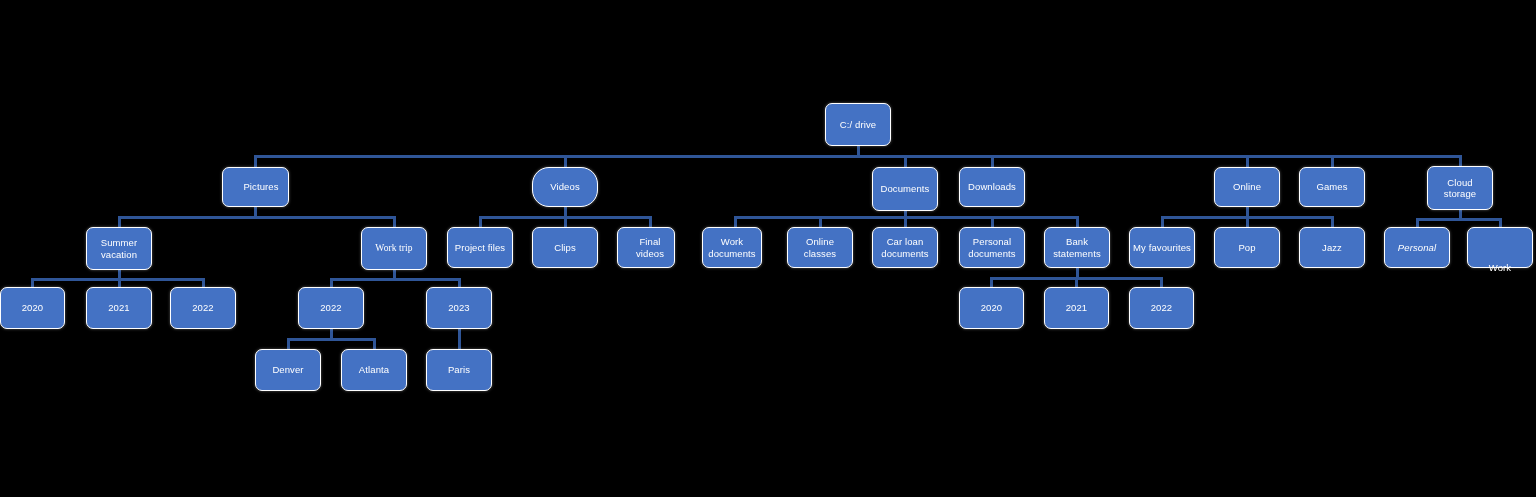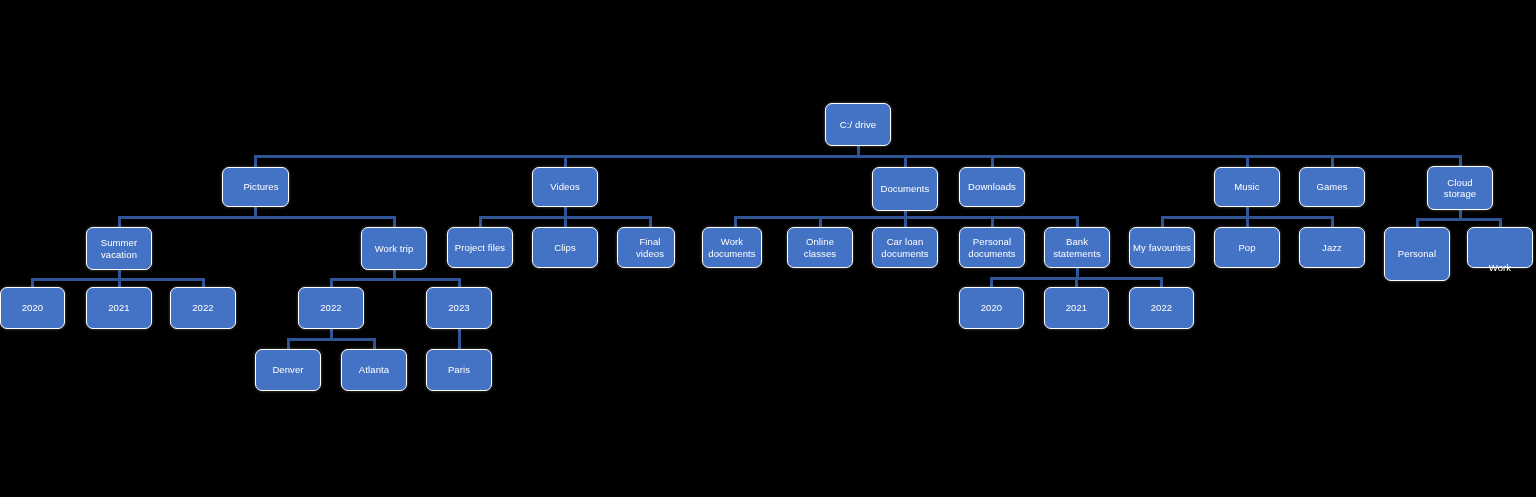--- a/index.html
+++ b/index.html
@@ -97,42 +97,42 @@
     <div class="connector" style="left: 286.5px; top: 338px; width: 3px; height: 12px; background: rgb(47, 85, 151);"></div>
     <div class="connector" style="left: 372.5px; top: 338px; width: 3px; height: 12px; background: rgb(47, 85, 151);"></div>
     <div class="connector" style="left: 457.5px; top: 328px; width: 3px; height: 13px; background: rgb(47, 85, 151);"></div>
     <div class="connector" style="left: 457.5px; top: 338px; width: 3px; height: 12px; background: rgb(47, 85, 151);"></div>
     <div class="node" style="left: 825px; top: 103px; width: 66px; height: 43px; background: rgb(68, 114, 196); border-color: rgb(255, 255, 255);">
       <span class="node-label" style="color: rgb(255, 255, 255);">C:/ drive</span>
     </div>
     <div class="node" style="left: 222px; top: 167px; width: 67px; height: 40px; background: rgb(68, 114, 196); border-color: rgb(255, 255, 255); padding-left: 14px;">
       <span class="node-label" style="color: rgb(255, 255, 255);">Pictures</span>
     </div>
-    <div class="node" style="left: 532px; top: 167px; width: 66px; height: 40px; background: rgb(68, 114, 196); border-color: rgb(255, 255, 255);">
+    <div class="node" style="left: 532px; top: 167px; width: 66px; height: 40px; background: rgb(68, 114, 196); border-color: rgb(255, 255, 255); border-radius: 17px;">
       <span class="node-label" style="color: rgb(255, 255, 255);">Videos</span>
     </div>
     <div class="node" style="left: 872px; top: 167px; width: 66px; height: 44px; background: rgb(68, 114, 196); border-color: rgb(255, 255, 255);">
       <span class="node-label" style="color: rgb(255, 255, 255);">Documents</span>
     </div>
     <div class="node" style="left: 959px; top: 167px; width: 66px; height: 40px; background: rgb(68, 114, 196); border-color: rgb(255, 255, 255);">
       <span class="node-label" style="color: rgb(255, 255, 255);">Downloads</span>
     </div>
     <div class="node" style="left: 1214px; top: 167px; width: 66px; height: 40px; background: rgb(68, 114, 196); border-color: rgb(255, 255, 255);">
-      <span class="node-label" style="color: rgb(255, 255, 255);">Music</span>
+      <span class="node-label" style="color: rgb(255, 255, 255);">Online</span>
     </div>
     <div class="node" style="left: 1299px; top: 167px; width: 66px; height: 40px; background: rgb(68, 114, 196); border-color: rgb(255, 255, 255);">
       <span class="node-label" style="color: rgb(255, 255, 255);">Games</span>
     </div>
     <div class="node" style="left: 1427px; top: 166px; width: 66px; height: 44px; background: rgb(68, 114, 196); border-color: rgb(255, 255, 255); justify-content: flex-end;">
       <span class="node-label" style="color: rgb(255, 255, 255);">Cloud storage</span>
     </div>
     <div class="node" style="left: 86px; top: 227px; width: 66px; height: 43px; background: rgb(68, 114, 196); border-color: rgb(255, 255, 255);">
       <span class="node-label" style="color: rgb(255, 255, 255);">Summer vacation</span>
     </div>
-    <div class="node" style="left: 361px; top: 227px; width: 66px; height: 43px; background: rgb(68, 114, 196); border-color: rgb(255, 255, 255);">
+    <div class="node" style="left: 361px; top: 227px; width: 66px; height: 43px; background: rgb(68, 114, 196); border-color: rgb(255, 255, 255); font-family: Liberation Serif, serif;">
       <span class="node-label" style="color: rgb(255, 255, 255);">Work trip</span>
     </div>
     <div class="node" style="left: 447px; top: 227px; width: 66px; height: 41px; background: rgb(68, 114, 196); border-color: rgb(255, 255, 255);">
       <span class="node-label" style="color: rgb(255, 255, 255);">Project files</span>
     </div>
     <div class="node" style="left: 532px; top: 227px; width: 66px; height: 41px; background: rgb(68, 114, 196); border-color: rgb(255, 255, 255);">
       <span class="node-label" style="color: rgb(255, 255, 255);">Clips</span>
     </div>
     <div class="node" style="left: 617px; top: 227px; width: 58px; height: 41px; background: rgb(68, 114, 196); border-color: rgb(255, 255, 255); padding-left: 11px;">
       <span class="node-label" style="color: rgb(255, 255, 255);">Final videos</span>
@@ -154,21 +154,21 @@
     </div>
     <div class="node" style="left: 1129px; top: 227px; width: 66px; height: 41px; background: rgb(68, 114, 196); border-color: rgb(255, 255, 255);">
       <span class="node-label" style="color: rgb(255, 255, 255);">My favourites</span>
     </div>
     <div class="node" style="left: 1214px; top: 227px; width: 66px; height: 41px; background: rgb(68, 114, 196); border-color: rgb(255, 255, 255);">
       <span class="node-label" style="color: rgb(255, 255, 255);">Pop</span>
     </div>
     <div class="node" style="left: 1299px; top: 227px; width: 66px; height: 41px; background: rgb(68, 114, 196); border-color: rgb(255, 255, 255);">
       <span class="node-label" style="color: rgb(255, 255, 255);">Jazz</span>
     </div>
-    <div class="node" style="left: 1384px; top: 227px; width: 66px; height: 54px; background: rgb(68, 114, 196); border-color: rgb(255, 255, 255);">
+    <div class="node" style="left: 1384px; top: 227px; width: 66px; height: 41px; background: rgb(68, 114, 196); border-color: rgb(255, 255, 255); font-style: italic;">
       <span class="node-label" style="color: rgb(255, 255, 255);">Personal</span>
     </div>
     <div class="node" style="left: 1467px; top: 227px; width: 66px; height: 41px; background: rgb(68, 114, 196); border-color: rgb(255, 255, 255);">
       <span class="node-label" style="color: rgb(255, 255, 255); margin-top: 40px;">Work</span>
     </div>
     <div class="node" style="left: 0px; top: 287px; width: 65px; height: 42px; background: rgb(68, 114, 196); border-color: rgb(255, 255, 255);">
       <span class="node-label" style="color: rgb(255, 255, 255);">2020</span>
     </div>
     <div class="node" style="left: 86px; top: 287px; width: 66px; height: 42px; background: rgb(68, 114, 196); border-color: rgb(255, 255, 255);">
       <span class="node-label" style="color: rgb(255, 255, 255);">2021</span>

